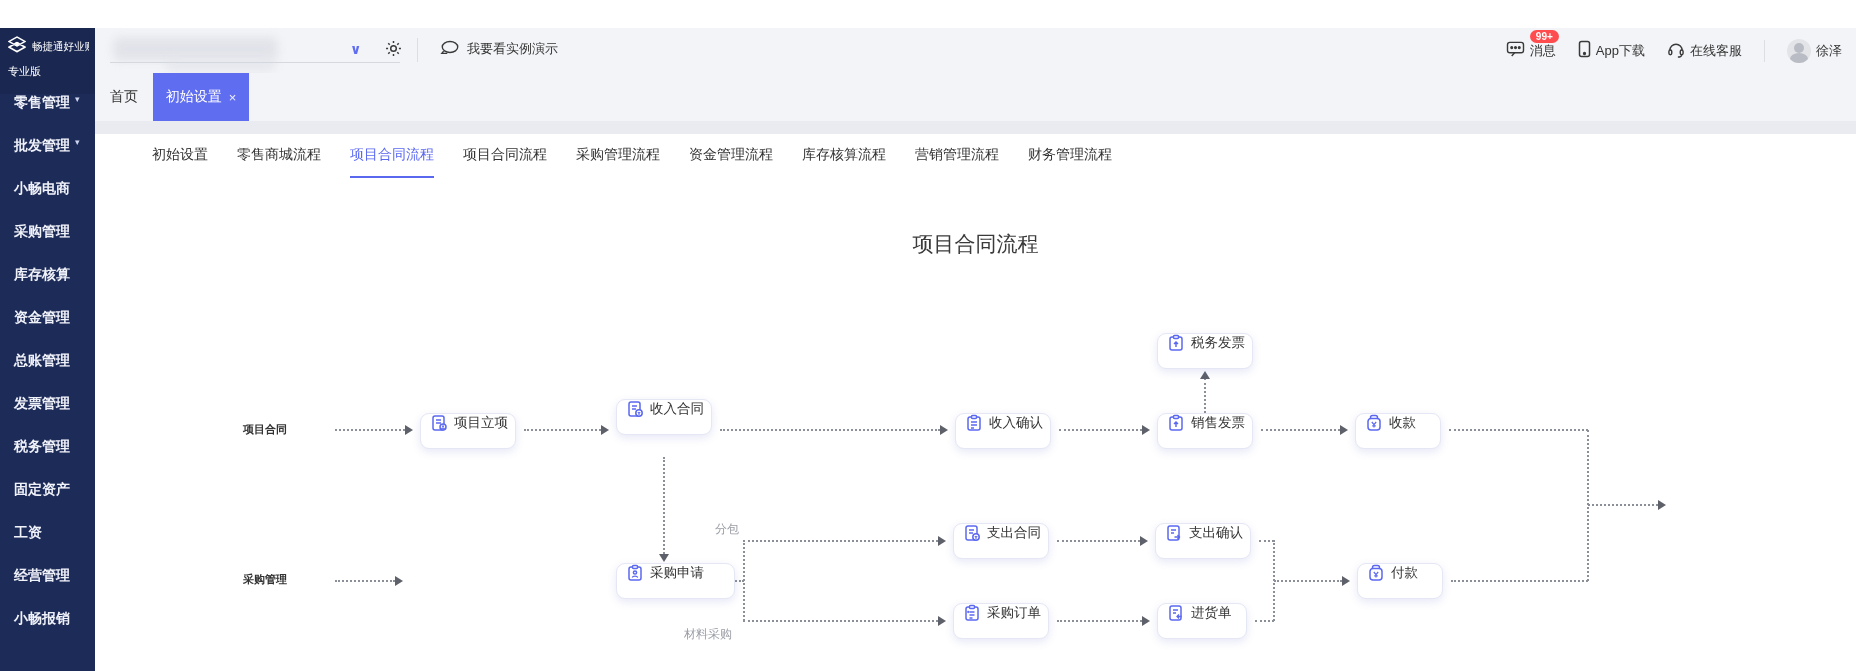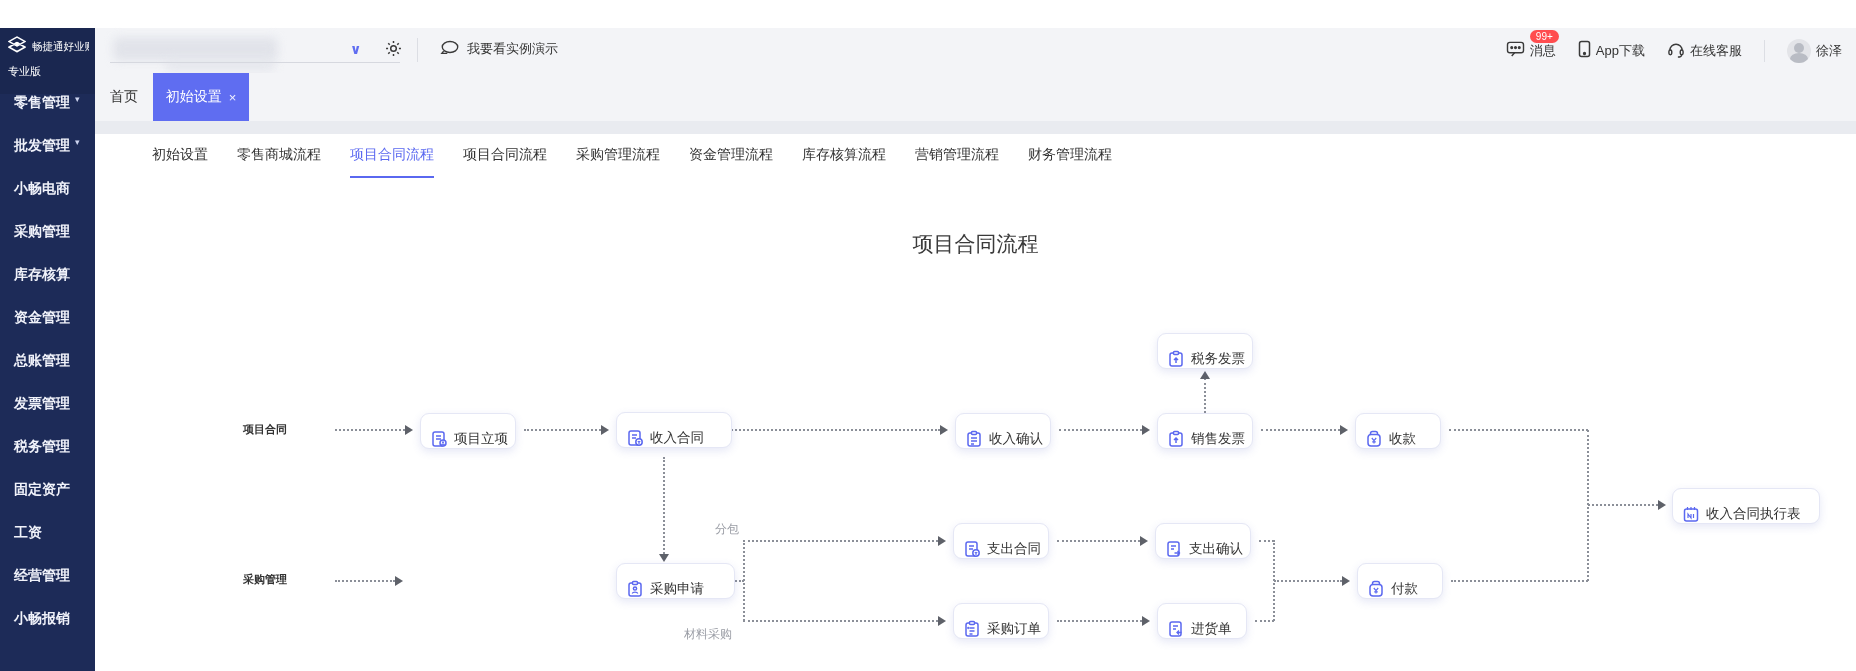--- a/index.html
+++ b/index.html
@@ -24,21 +24,21 @@
   .blur2{position:absolute;left:70px;top:30px;width:110px;height:14px;background:#e4e6ec;
          border-radius:6px;filter:blur(5px);opacity:.8}
   .select-underline{position:absolute;left:15px;top:34px;width:290px;height:0;border-bottom:1px solid #d6d8df}
   .chev{position:absolute;left:255px;top:13px;color:#5f6df1;font-size:14px;font-weight:bold;cursor:pointer}
   .gear{position:absolute;left:288px;top:10px;cursor:pointer}
   .hdr-div1{position:absolute;left:322px;top:10px;height:24px;border-left:1px solid #dcdee4}
   .demo{position:absolute;left:345px;top:11px;display:flex;align-items:center;gap:7px;cursor:pointer}
   .hdr-right{position:absolute;right:0;top:0;height:45px;display:flex;align-items:center;gap:22px;padding-right:14px}
   .hdr-item{display:flex;align-items:center;gap:5px;cursor:pointer;position:relative}
   .badge{position:absolute;top:-11px;left:24px;background:#ff4d4f;color:#fff;font-size:10px;
-         padding:1px 6px;border-radius:8px;font-weight:normal;white-space:nowrap}
+         padding:1px 6px;border-radius:8px;font-weight:bold;white-space:nowrap}
   .hdr-div2{height:22px;border-left:1px solid #dcdee4}
   .avatar{width:24px;height:24px;border-radius:50%;background:#e3e4e8;position:relative;overflow:hidden;flex:none}
   .avatar:before{content:"";position:absolute;left:7px;top:4px;width:10px;height:10px;border-radius:50%;background:#b9bcc4}
   .avatar:after{content:"";position:absolute;left:3px;top:14px;width:18px;height:12px;border-radius:50%;background:#b9bcc4}
   .username{white-space:nowrap}
 
   
   .tabbar{position:absolute;left:95px;top:73px;width:1761px;height:48px;background:#f3f4f7;display:flex;align-items:stretch}
   .tab-home{width:58px;display:flex;align-items:center;justify-content:center;font-size:14px;cursor:pointer}
   .tab-active{width:96px;background:#5f6df1;color:#fff;display:flex;align-items:center;justify-content:center;
@@ -52,21 +52,21 @@
   .ftab{margin-right:29px;display:flex;align-items:center;font-size:14px;cursor:pointer;border-bottom:2px solid transparent;box-sizing:border-box}
   .ftab.active{color:#5a68f0;border-bottom-color:#5a68f0}
   .ftabs-right{position:absolute;right:2px;top:0;height:44px;display:flex;align-items:center;gap:7px;font-size:13px}
   .circ-ic{width:15px;height:15px;border:1.4px solid #444;border-radius:50%;display:flex;align-items:center;
            justify-content:center;font-size:8.5px;color:#444;box-sizing:border-box;flex:none}
   .ft-div{color:#c9ccd4;margin:0 3px}
 
   .flow-title{position:absolute;left:0;top:96px;width:100%;text-align:center;font-size:21px;font-weight:500;color:#3a3a3a}
 
   
-  .node{position:absolute;height:36px;display:flex;align-items:flex-end;gap:6px;padding:0 9px;box-sizing:border-box;
+  .node{position:absolute;height:36px;display:flex;align-items:flex-start;gap:6px;padding:0 9px;box-sizing:border-box;
         background:#fff;border:1px solid #e5e7f5;border-radius:9px;font-size:13.5px;color:#333;cursor:pointer;
         box-shadow:0 3px 9px rgba(100,110,200,.16);white-space:nowrap}
   .node svg{flex:none}
   .lane{position:absolute;font-size:11px;font-weight:600;color:#333}
   .hl{position:absolute;height:0;border-top:2px dotted #8b8f98}
   .vl{position:absolute;width:0;border-left:2px dotted #8b8f98}
   .ar{position:absolute;width:0;height:0}
   .ar.r{border-left:8px solid #5e6169;border-top:5px solid transparent;border-bottom:5px solid transparent}
   .ar.u{border-bottom:8px solid #5e6169;border-left:5px solid transparent;border-right:5px solid transparent}
   .ar.d{border-top:8px solid #5e6169;border-left:5px solid transparent;border-right:5px solid transparent}
@@ -269,21 +269,21 @@
   <div class="node" style="left:325px;top:279px;width:96px">
     <svg width="18" height="18" viewBox="0 0 18 18" fill="none" stroke="#5b68f0" stroke-width="1.5">
         <rect x="3" y="2" width="11" height="14" rx="2"></rect>
         <path d="M6 6h5M6 9h5"></path>
         <circle cx="13" cy="13" r="3" fill="#fff"></circle>
         <circle cx="13" cy="12.2" r="1" fill="#5b68f0" stroke="none"></circle>
         <path d="M11.4 14.8c.4-1 2.8-1 3.2 0" stroke-width="1.2"></path>
       </svg>
     <span>项目立项</span>
   </div>
-  <div class="node" style="left:521px;top:278px;width:116px">
+  <div class="node" style="left:521px;top:265px;width:96px">
     <svg width="18" height="18" viewBox="0 0 18 18" fill="none" stroke="#5b68f0" stroke-width="1.5">
         <rect x="3" y="2" width="11" height="14" rx="2"></rect>
         <path d="M6 6h5M6 9h4"></path>
         <circle cx="13" cy="13" r="3.2" fill="#fff"></circle>
         <path d="M11.8 12l1.2 1.4L14.2 12M13 13.4v1.6" stroke-width="1.1"></path>
       </svg>
     <span>收入合同</span>
   </div>
   <div class="node" style="left:860px;top:279px;width:96px">
     <svg width="18" height="18" viewBox="0 0 18 18" fill="none" stroke="#5b68f0" stroke-width="1.5">
@@ -361,23 +361,14 @@
     <span>进货单</span>
   </div>
   <div class="node" style="left:1262px;top:429px;width:86px">
     <svg width="18" height="18" viewBox="0 0 18 18" fill="none" stroke="#5b68f0" stroke-width="1.5">
         <rect x="3" y="4.5" width="12" height="11.5" rx="3"></rect>
         <path d="M5.5 4.5V3.5a2 2 0 0 1 2-2h3a2 2 0 0 1 2 2v1"></path>
         <path d="M6.8 8l2.2 2.6L11.2 8M9 10.6v3M7.2 11.8h3.6" stroke-width="1.2"></path>
       </svg>
     <span>付款</span>
   </div>
-  <div class="node" style="left:1577px;top:354px;width:148px">
-    <svg width="18" height="18" viewBox="0 0 18 18" fill="none" stroke="#5b68f0" stroke-width="1.5">
-        <rect x="2.5" y="4" width="13" height="12" rx="2"></rect>
-        <path d="M5.5 2v3M9 2v3M12.5 2v3" stroke-width="1.2"></path>
-        <path d="M6 13V9l3 4V9M12 13" stroke-width="1.2"></path>
-        <path d="M11.5 13V9" stroke-width="1.2"></path>
-      </svg>
-    <span>收入合同执行表</span>
-  </div>
 
 </div>
 
 </body></html>

